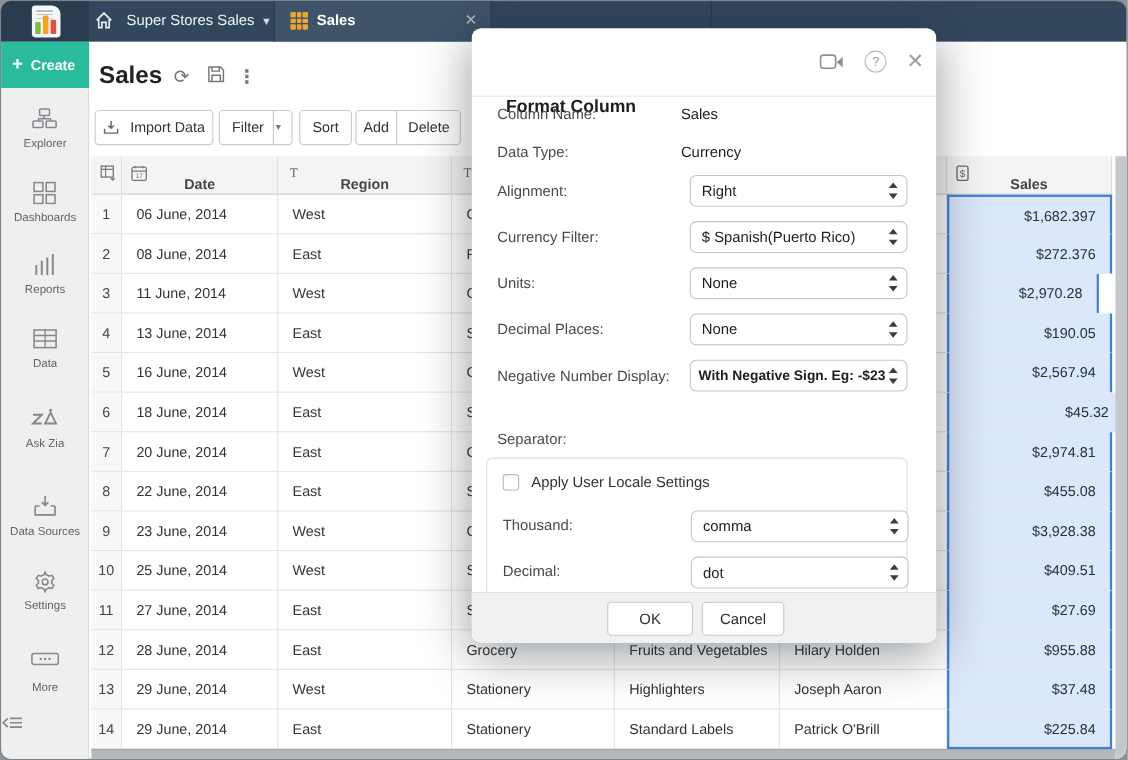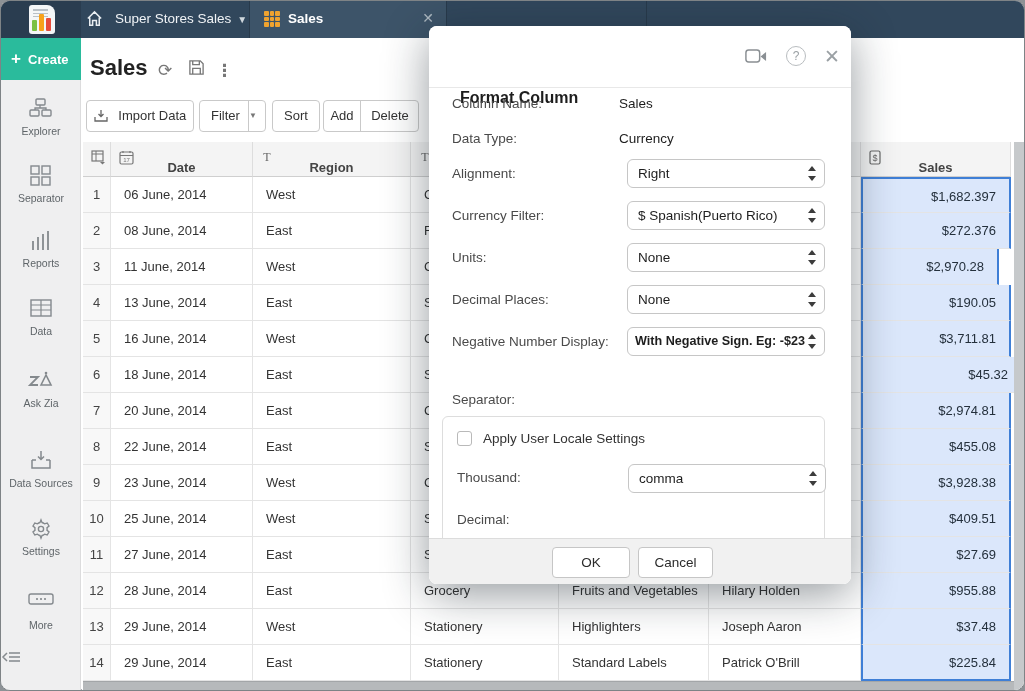--- a/index.html
+++ b/index.html
@@ -146,21 +146,21 @@
         </div>
         <div class="side-item" style="top: 126px;">
           <div class="sicon">
             <svg style="margin:0 auto" width="24" height="22" viewBox="0 0 24 22">
               <rect x="2" y="2" width="8" height="8" fill="none" stroke="#84898d" stroke-width="1.4"></rect>
               <rect x="13" y="2" width="8" height="8" fill="none" stroke="#84898d" stroke-width="1.4"></rect>
               <rect x="2" y="13" width="8" height="8" fill="none" stroke="#84898d" stroke-width="1.4"></rect>
               <rect x="13" y="13" width="8" height="8" fill="none" stroke="#84898d" stroke-width="1.4"></rect>
             </svg>
           </div>
-          <div class="slabel">Separator</div>
+          <div class="slabel">Dashboards</div>
         </div>
         <div class="side-item" style="top: 191px;">
           <div class="sicon">
             <svg style="margin:0 auto" width="24" height="22" viewBox="0 0 24 22">
               <path d="M4 21 V12 M9 21 V8 M14 21 V5 M19 21 V2" fill="none" stroke="#84898d" stroke-width="1.8"></path>
             </svg>
           </div>
           <div class="slabel">Reports</div>
         </div>
         <div class="side-item" style="top: 259px;">
@@ -324,21 +324,21 @@
       <div class="cell " style="left: 328px; top: 143px; width: 148px; height: 36px; line-height: 35px; padding-left: 13px;">Stationery</div>
       <div class="cell " style="left: 476px; top: 143px; width: 150px; height: 36px; line-height: 35px; padding-left: 13px;"></div>
       <div class="cell " style="left: 626px; top: 143px; width: 152px; height: 36px; line-height: 35px; padding-left: 13px;"></div>
       <div class="cell salescell" style="left: 778px; top: 143px; width: 150px; height: 36px; line-height: 35px; padding-right: 13px; border-left: 2px solid rgb(63, 127, 214); border-right: 2px solid rgb(63, 127, 214);">$190.05</div>
       <div class="cell numcell" style="left: 0px; top: 179px; width: 28px; height: 36px; line-height: 35px;">5</div>
       <div class="cell " style="left: 28px; top: 179px; width: 142px; height: 36px; line-height: 35px; padding-left: 13px;">16 June, 2014</div>
       <div class="cell " style="left: 170px; top: 179px; width: 158px; height: 36px; line-height: 35px; padding-left: 13px;">West</div>
       <div class="cell " style="left: 328px; top: 179px; width: 148px; height: 36px; line-height: 35px; padding-left: 13px;">Grocery</div>
       <div class="cell " style="left: 476px; top: 179px; width: 150px; height: 36px; line-height: 35px; padding-left: 13px;"></div>
       <div class="cell " style="left: 626px; top: 179px; width: 152px; height: 36px; line-height: 35px; padding-left: 13px;"></div>
-      <div class="cell salescell" style="left: 778px; top: 179px; width: 150px; height: 36px; line-height: 35px; padding-right: 13px; border-left: 2px solid rgb(63, 127, 214); border-right: 2px solid rgb(63, 127, 214);">$3,711.81</div>
+      <div class="cell salescell" style="left: 778px; top: 179px; width: 150px; height: 36px; line-height: 35px; padding-right: 13px; border-left: 2px solid rgb(63, 127, 214); border-right: 2px solid rgb(63, 127, 214);">$2,567.94</div>
       <div class="cell numcell" style="left: 0px; top: 215px; width: 28px; height: 36px; line-height: 35px;">6</div>
       <div class="cell " style="left: 28px; top: 215px; width: 142px; height: 36px; line-height: 35px; padding-left: 13px;">18 June, 2014</div>
       <div class="cell " style="left: 170px; top: 215px; width: 158px; height: 36px; line-height: 35px; padding-left: 13px;">East</div>
       <div class="cell " style="left: 328px; top: 215px; width: 148px; height: 36px; line-height: 35px; padding-left: 13px;">Stationery</div>
       <div class="cell " style="left: 476px; top: 215px; width: 150px; height: 36px; line-height: 35px; padding-left: 13px;"></div>
       <div class="cell " style="left: 626px; top: 215px; width: 152px; height: 36px; line-height: 35px; padding-left: 13px;"></div>
       <div class="cell salescell" style="left: 778px; top: 215px; width: 162px; height: 36px; line-height: 35px; padding-right: 13px; border-left: 2px solid rgb(63, 127, 214); border-right: 2px solid rgb(63, 127, 214);">$45.32</div>
       <div class="cell numcell" style="left: 0px; top: 251px; width: 28px; height: 36px; line-height: 35px;">7</div>
       <div class="cell " style="left: 28px; top: 251px; width: 142px; height: 36px; line-height: 35px; padding-left: 13px;">20 June, 2014</div>
       <div class="cell " style="left: 170px; top: 251px; width: 158px; height: 36px; line-height: 35px; padding-left: 13px;">East</div>
@@ -451,20 +451,27 @@
       <div class="chk-label">Apply User Locale Settings</div>
       <div class="sep-label" style="top:53px">Thousand:</div>
       <div class="sep-select" style="top:47px">
         <span>comma</span>
         <div class="stepper">
             <i class="up"></i>
             <i class="dn"></i>
           </div>
       </div>
       <div class="sep-label" style="top:95px">Decimal:</div>
+      <div class="sep-select" style="top:89px">
+        <span>dot</span>
+        <div class="stepper">
+            <i class="up"></i>
+            <i class="dn"></i>
+          </div>
+      </div>
     </div>
 
     <div class="modal-footer">
       <div class="fbtn" style="left:123px;width:78px"><span>OK</span></div>
       <div class="fbtn" style="left:209px;width:75px"><span>Cancel</span></div>
     </div>
   </div>
 
 </div>
 

